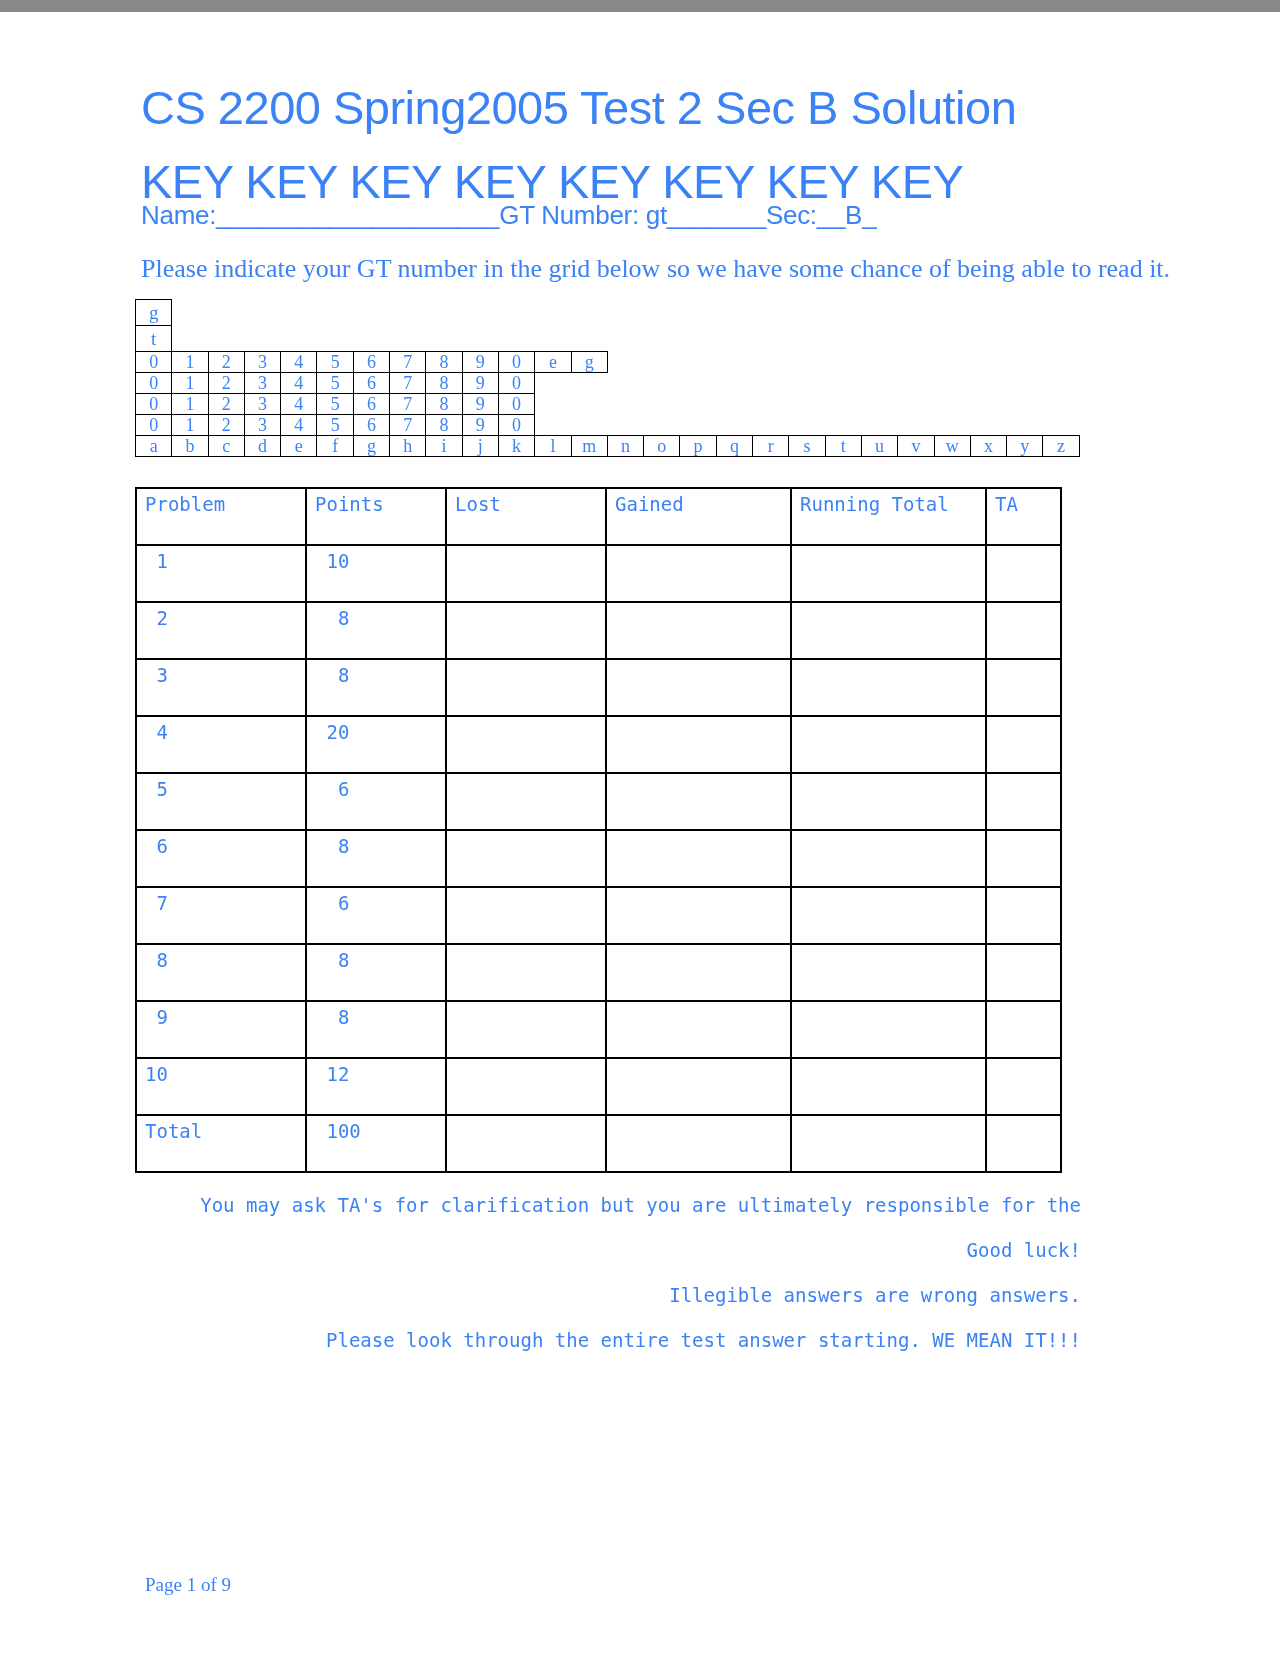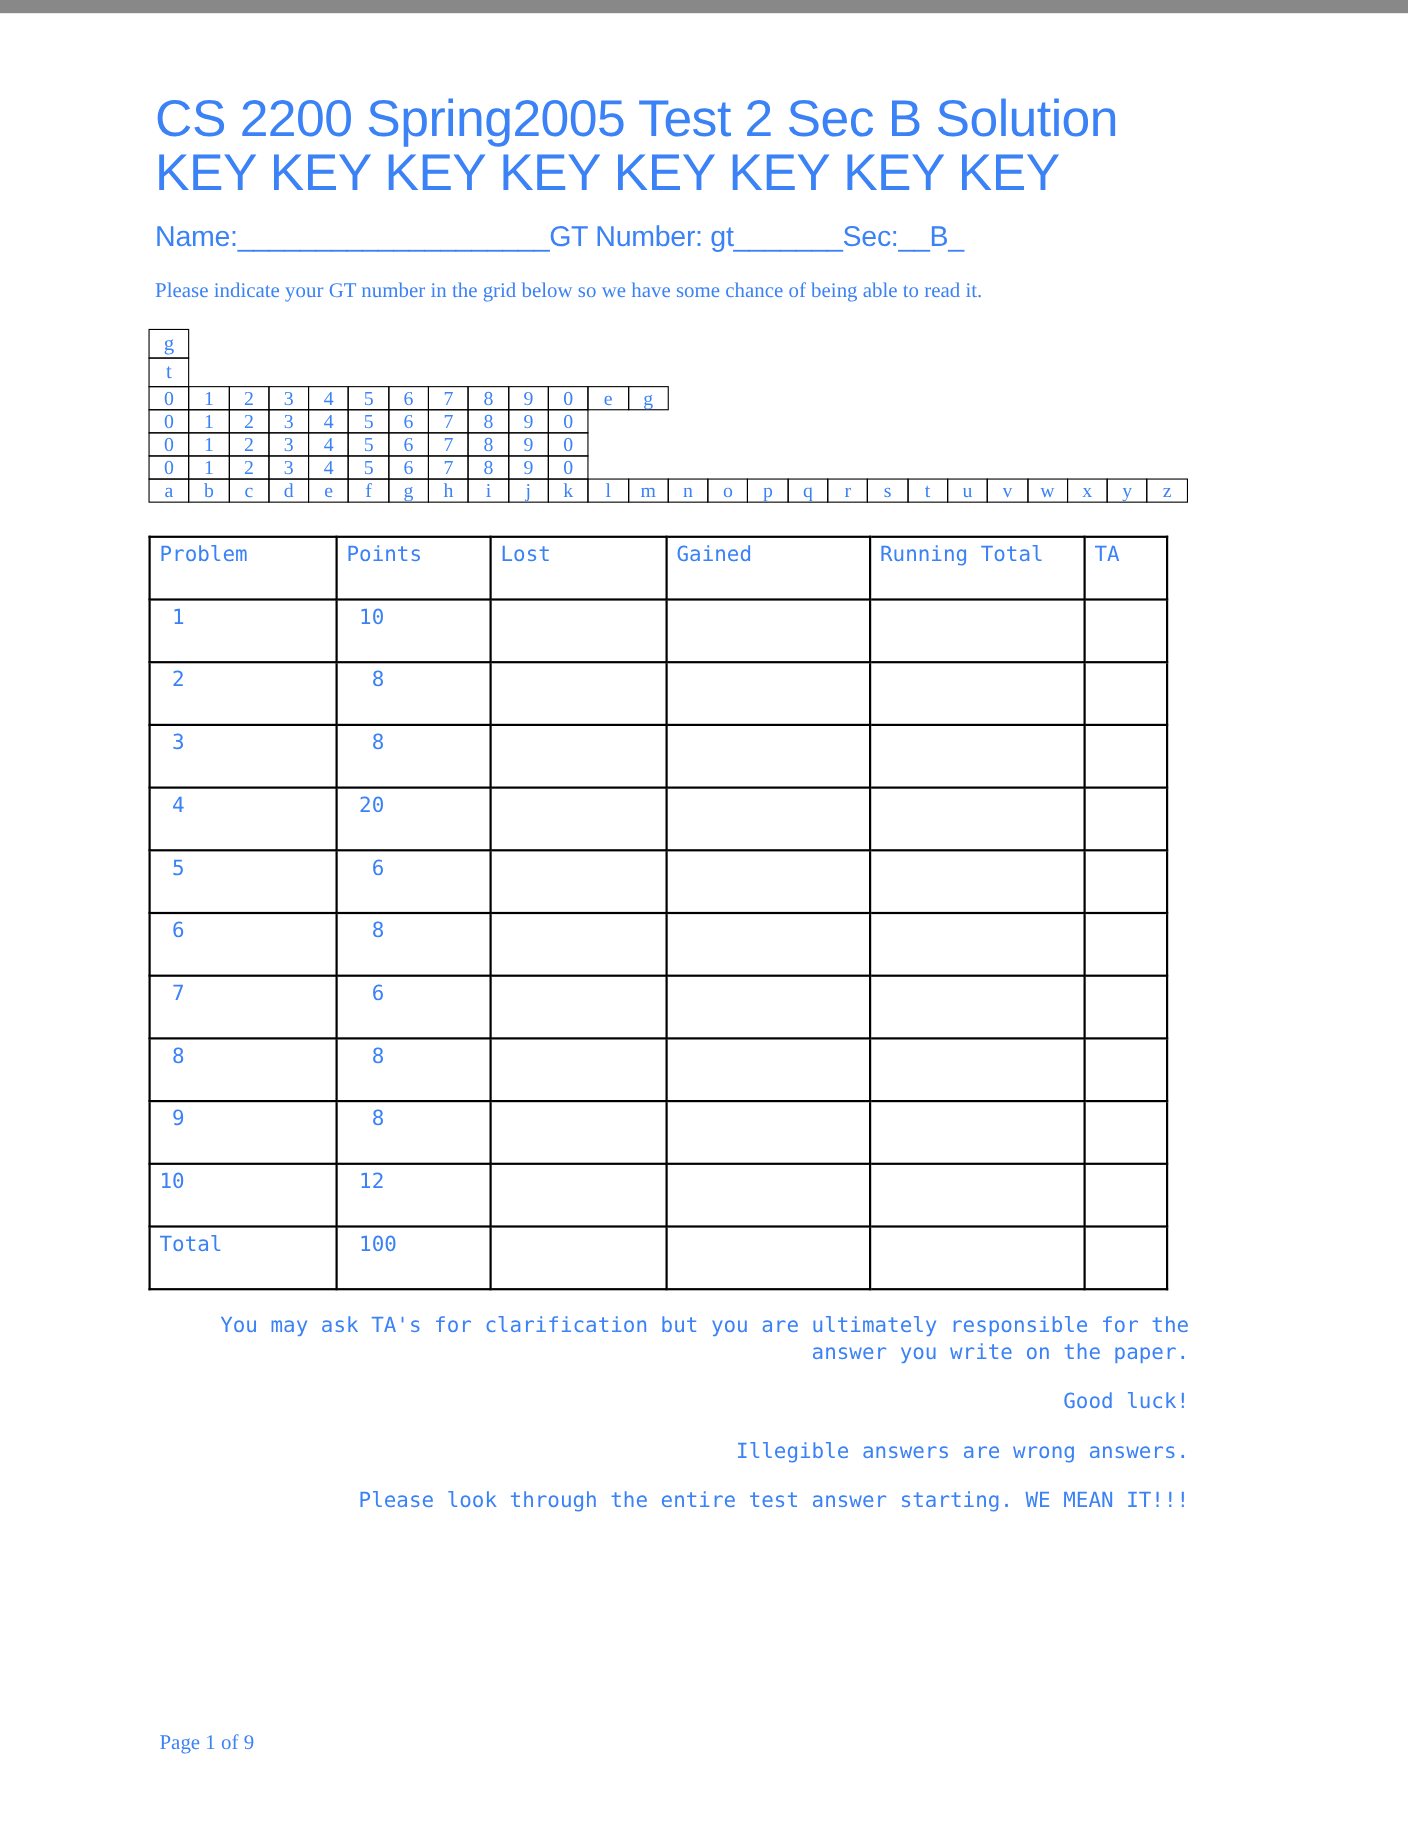--- a/index.html
+++ b/index.html
@@ -9,29 +9,29 @@
     font-family:"Liberation Serif", serif; overflow:hidden;
   }
   
   .title1, .title2 {
     position:absolute; left:141px;
     font-family:"Liberation Sans", sans-serif;
     font-size:47px; line-height:52px; white-space:pre;
     letter-spacing:-0.5px;
   }
   .title1 { top:70px; }
-  .title2 { top:119px; }
+  .title2 { top:144px; }
   .nameline {
     position:absolute; left:141px; top:188px;
     font-family:"Liberation Sans", sans-serif;
     font-size:26px; white-space:pre; letter-spacing:-0.3px;
   }
   .intro {
     position:absolute; left:141px; top:242px;
-    font-family:"Liberation Serif", serif; font-size:19px; white-space:pre;
+    font-family:"Liberation Serif", serif; font-size:26px; white-space:pre;
   }
   
   .gt-grid { position:absolute; left:135px; top:287px; }
   .grow { display:flex; }
   .grow + .grow { margin-top:-1px; }
   .gcell {
     box-sizing:border-box; width:37.3px; height:22px;
     margin-right:-1px; border:1px solid #000;
     display:flex; align-items:center; justify-content:center;
     font-family:"Liberation Serif", serif; font-size:18px; line-height:1;
@@ -265,21 +265,20 @@
           <td></td>
           <td></td>
           <td></td>
           <td></td>
         </tr>
       </tbody>
   </table>
   <div class="notes" id="notes">
       <div class="note">
         <div class="note-line">You may ask TA's for clarification but you are ultimately responsible for the</div>
-        <div class="note-line">answer you write on the paper.</div>
       </div>
       <div class="note">
         <div class="note-line">Good luck!</div>
       </div>
       <div class="note">
         <div class="note-line">Illegible answers are wrong answers.</div>
       </div>
       <div class="note">
         <div class="note-line">Please look through the entire test answer starting. WE MEAN IT!!!</div>
       </div>

